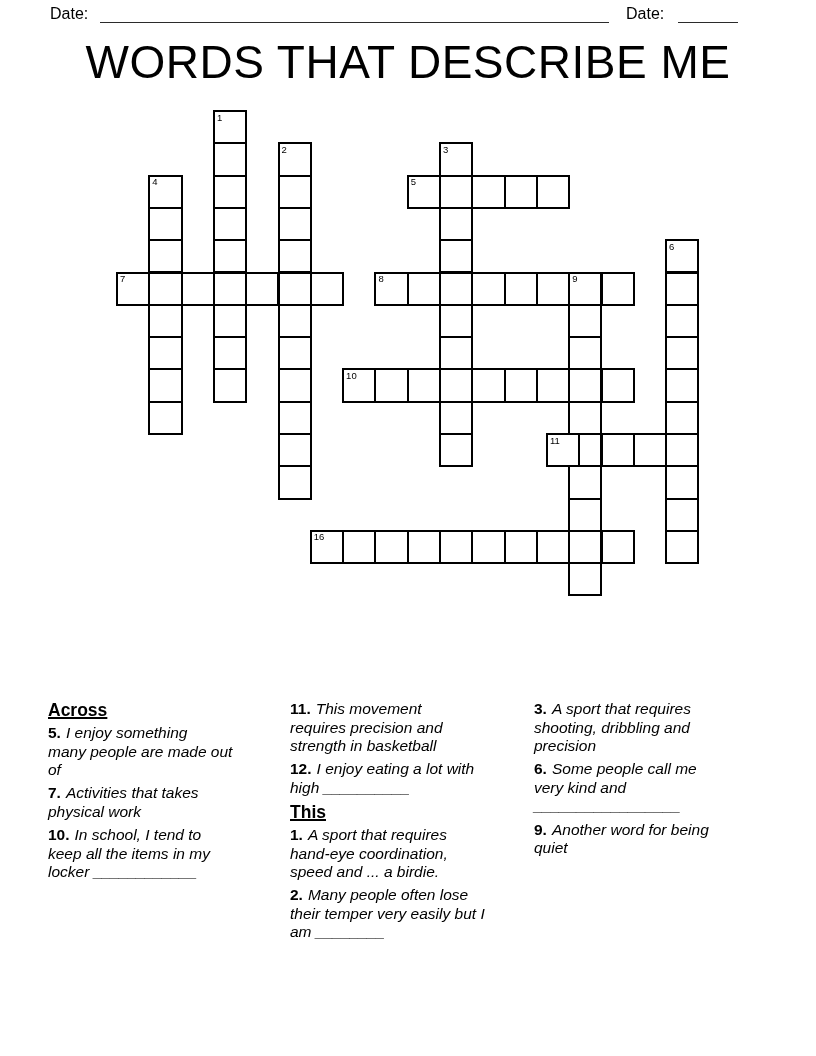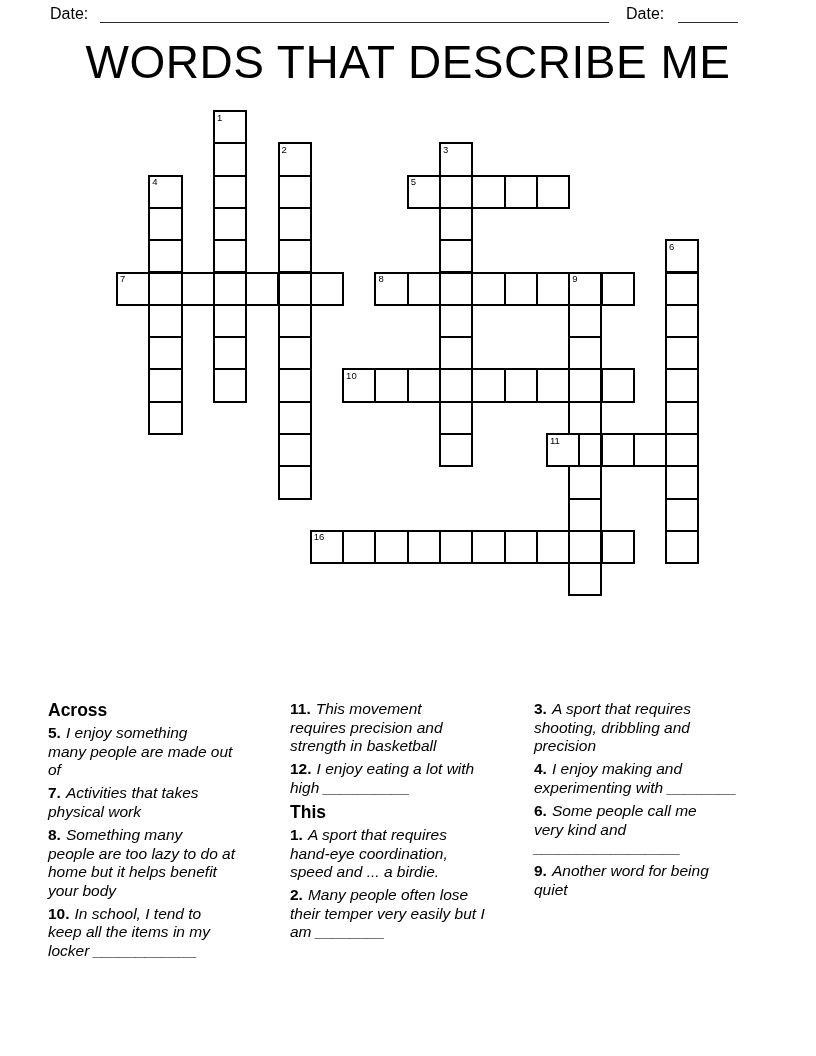--- a/index.html
+++ b/index.html
@@ -27,21 +27,21 @@
   .cnumber{
     position:absolute;top:0.5px;left:2px;font-size:9.5px;line-height:10px;color:#000;
   }
   
   .clues-col{position:absolute;top:700px;font-size:15.5px;line-height:18.6px;}
   .col1{left:48px;width:241px;}
   .col2{left:290px;width:246px;}
   .col3{left:534px;width:246px;}
   .clue-header{
     font-size:17.5px;line-height:20px;font-weight:bold;
-    text-decoration-thickness:1.6px;
+    text-decoration:underline;text-decoration-thickness:1.6px;
     margin:0 0 4px 0;
   }
   p.clue{margin:0 0 4.5px 0;}
   .cnum{font-weight:bold;margin-right:5px;}
   .ctext{white-space:pre-line;font-style:italic;}
 </style>
 </head>
 <body>
 
 <div class="page">
@@ -171,24 +171,20 @@
       <div class="cell" style="left: 600.5px; top: 529.9px;"></div>
     </div>
 
   <div class="clues-col col1">
     <div class="clue-header">Across</div>
     <p class="clue"><span class="cnum">5.</span><span class="ctext">I enjoy something
 many people are made out
 of</span></p>
     <p class="clue"><span class="cnum">7.</span><span class="ctext">Activities that takes
 physical work</span></p>
-    <p class="clue"><span class="cnum">8.</span><span class="ctext">Something many
-people are too lazy to do at
-home but it helps benefit
-your body</span></p>
     <p class="clue"><span class="cnum">10.</span><span class="ctext">In school, I tend to
 keep all the items in my
 locker ____________</span></p>
   </div>
 
   <div class="clues-col col2">
     <p class="clue"><span class="cnum">11.</span><span class="ctext">This movement
 requires precision and
 strength in basketball</span></p>
     <p class="clue"><span class="cnum">12.</span><span class="ctext">I enjoy eating a lot with
@@ -199,22 +195,20 @@
 speed and ... a birdie.</span></p>
     <p class="clue"><span class="cnum">2.</span><span class="ctext">Many people often lose
 their temper very easily but I
 am ________</span></p>
   </div>
 
   <div class="clues-col col3">
     <p class="clue"><span class="cnum">3.</span><span class="ctext">A sport that requires
 shooting, dribbling and
 precision</span></p>
-    <p class="clue"><span class="cnum">4.</span><span class="ctext">I enjoy making and
-experimenting with ________</span></p>
     <p class="clue"><span class="cnum">6.</span><span class="ctext">Some people call me
 very kind and
 _________________</span></p>
     <p class="clue"><span class="cnum">9.</span><span class="ctext">Another word for being
 quiet</span></p>
   </div>
 
 </div>
 
 </body></html>

